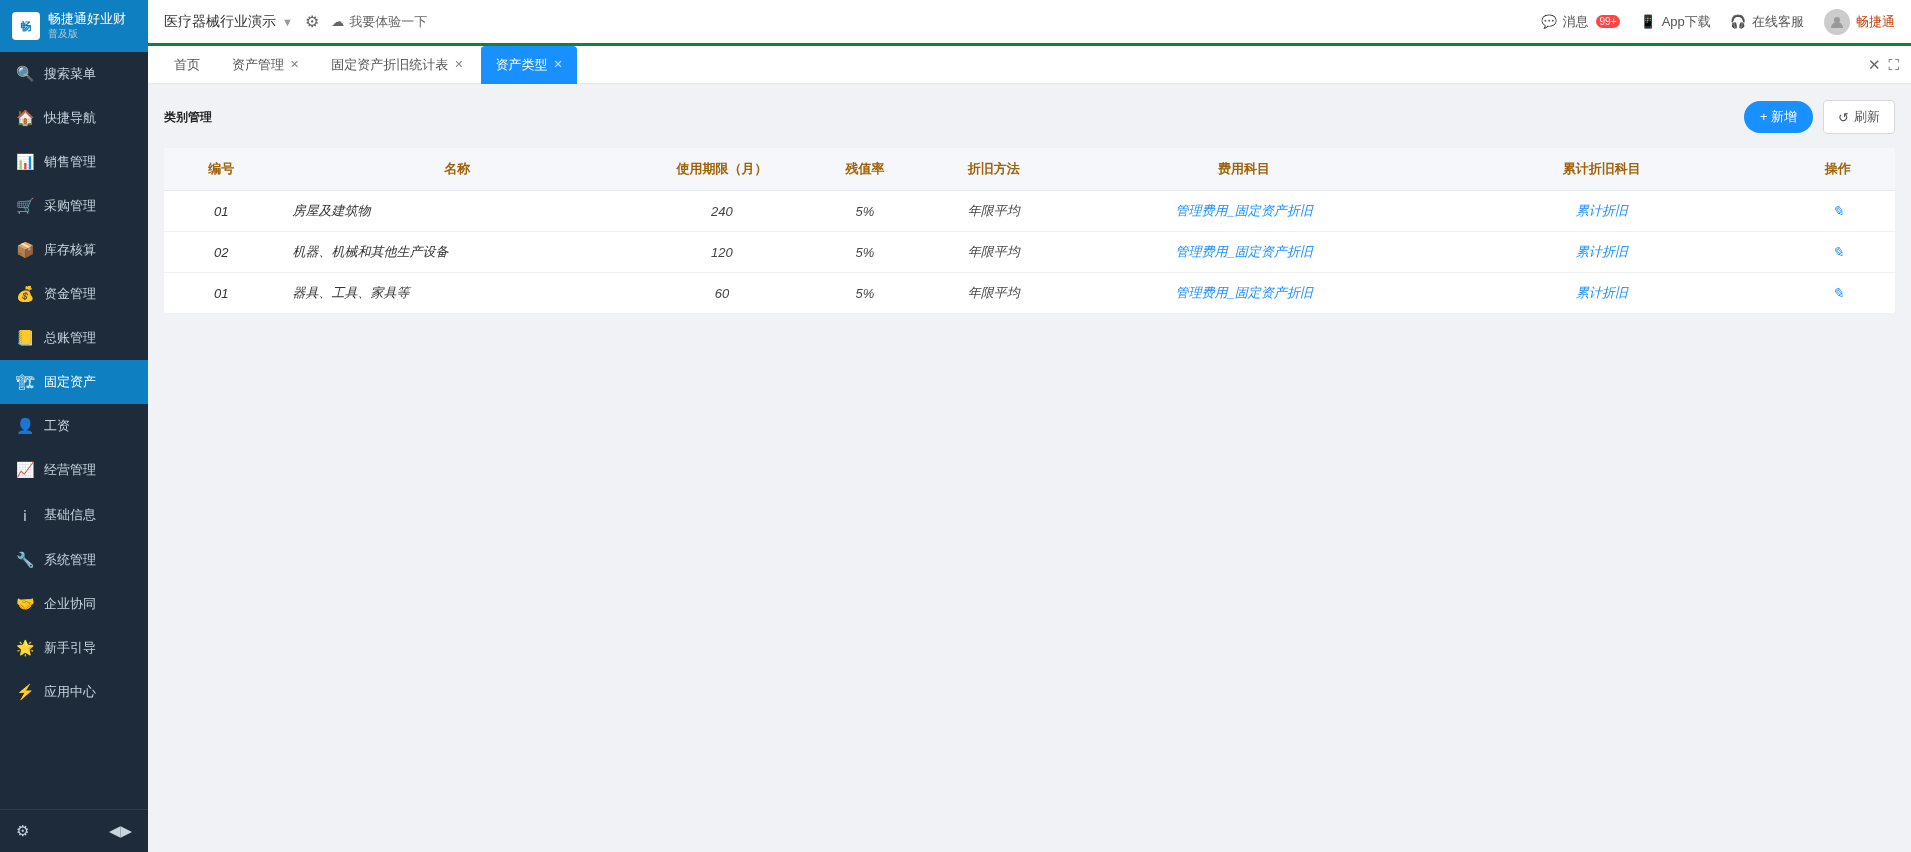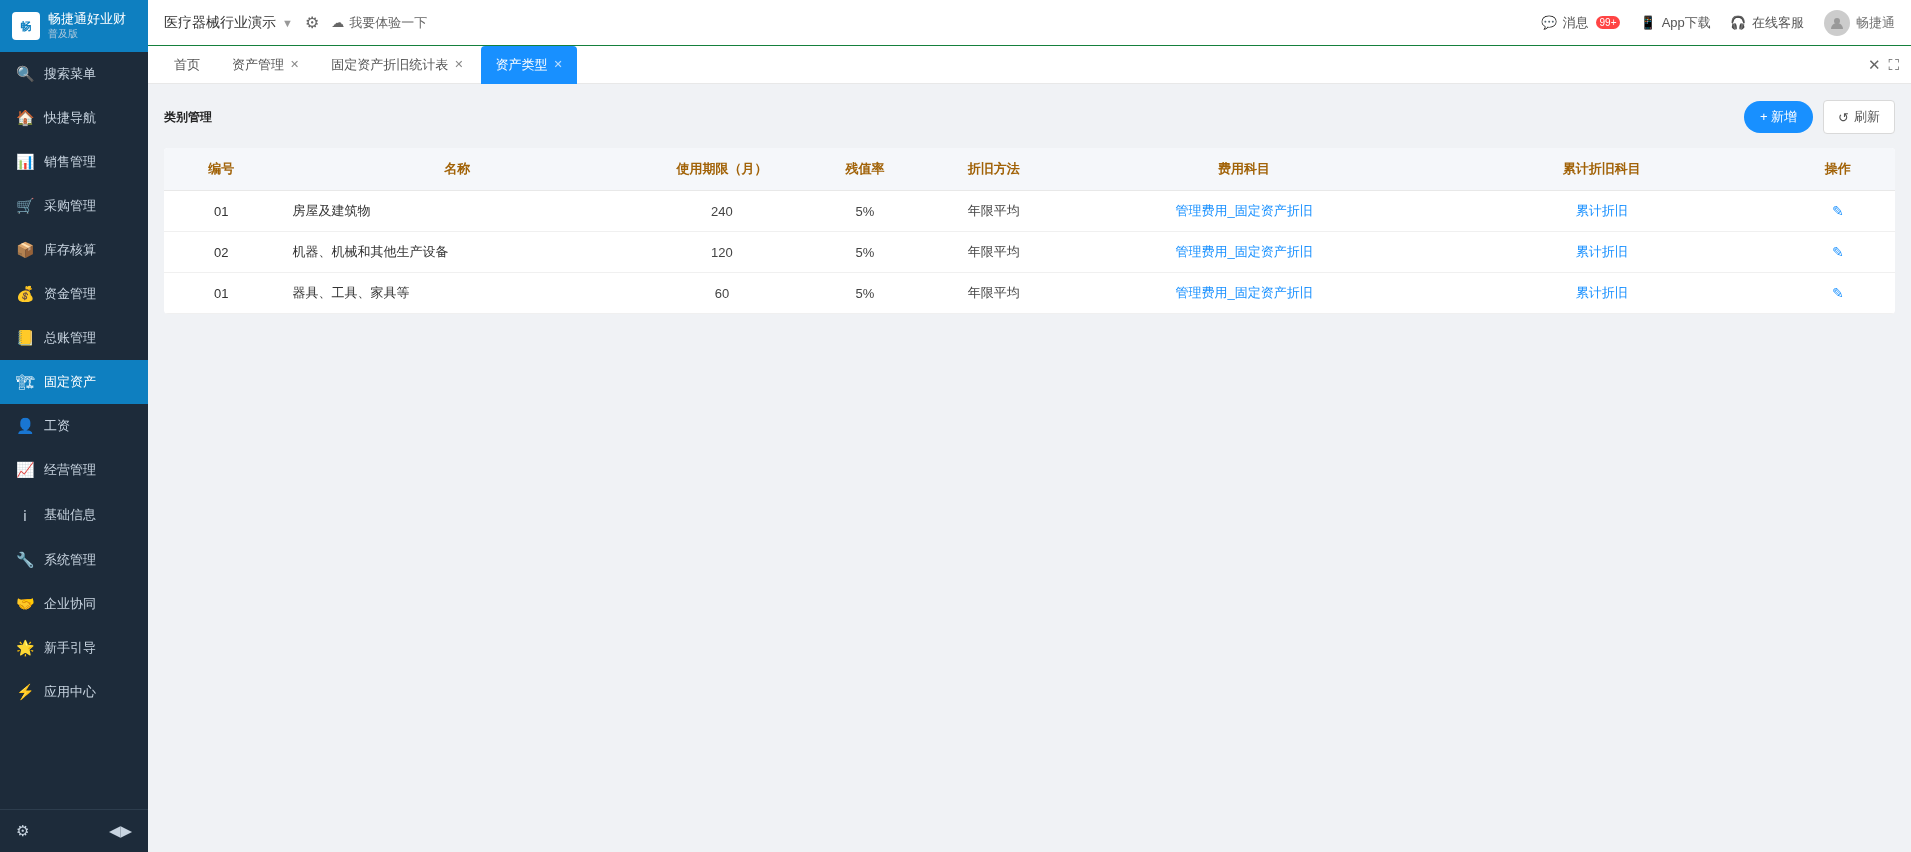--- a/index.html
+++ b/index.html
@@ -60,39 +60,39 @@
       overflow: hidden;
     }
 
     
     .topbar {
       background: #fff;
       height: 46px;
       display: flex;
       align-items: center;
       padding: 0 16px;
-      border-bottom: 1px solid #15803d;
+      border-bottom: 3px solid #15803d;
       gap: 12px;
       justify-content: space-between;
     }
     .topbar-left { display: flex; align-items: center; gap: 12px; }
     .topbar-title {
       font-size: 14px; color: #333;
       display: flex; align-items: center; gap: 6px;
       cursor: pointer;
     }
     .topbar-settings { color: #666; cursor: pointer; font-size: 16px; }
     .topbar-trial {
       display: flex; align-items: center; gap: 5px;
       color: #666; font-size: 13px; cursor: pointer;
     }
     .topbar-right { display: flex; align-items: center; gap: 20px; }
     .topbar-right-item { display: flex; align-items: center; gap: 5px; color: #555; font-size: 13px; cursor: pointer; }
     .badge { background: #ff4444; color: #fff; font-size: 10px; border-radius: 8px; padding: 1px 4px; margin-left: 2px; }
-    .topbar-user { display: flex; align-items: center; gap: 6px; color: #737373; cursor: pointer; }
+    .topbar-user { display: flex; align-items: center; gap: 6px; color: #c2410c; cursor: pointer; }
     .user-avatar { width: 26px; height: 26px; background: #ccc; border-radius: 50%; display: flex; align-items: center; justify-content: center; }
 
     
     .tabbar {
       background: #fff;
       height: 38px;
       display: flex;
       align-items: center;
       padding: 0 12px;
       border-bottom: 1px solid #e8e8e8;
@@ -151,20 +151,21 @@
       color: #a16207;
       text-align: center;
       border-bottom: 1px solid #e8e8e8;
     }
     td {
       padding: 11px 14px;
       font-size: 13px;
       color: #444;
       text-align: center;
       border-bottom: 1px solid #f0f0f0;
+      font-style: italic;
     }
     .td-name { text-align: left; color: #333; }
     .td-id { color: #333; }
     .td-link { color: #1890ff; cursor: pointer; }
     .td-edit { color: #1890ff; cursor: pointer; font-size: 14px; }
   </style>
 </head>
 <body>
 
 <div class="sidebar">

